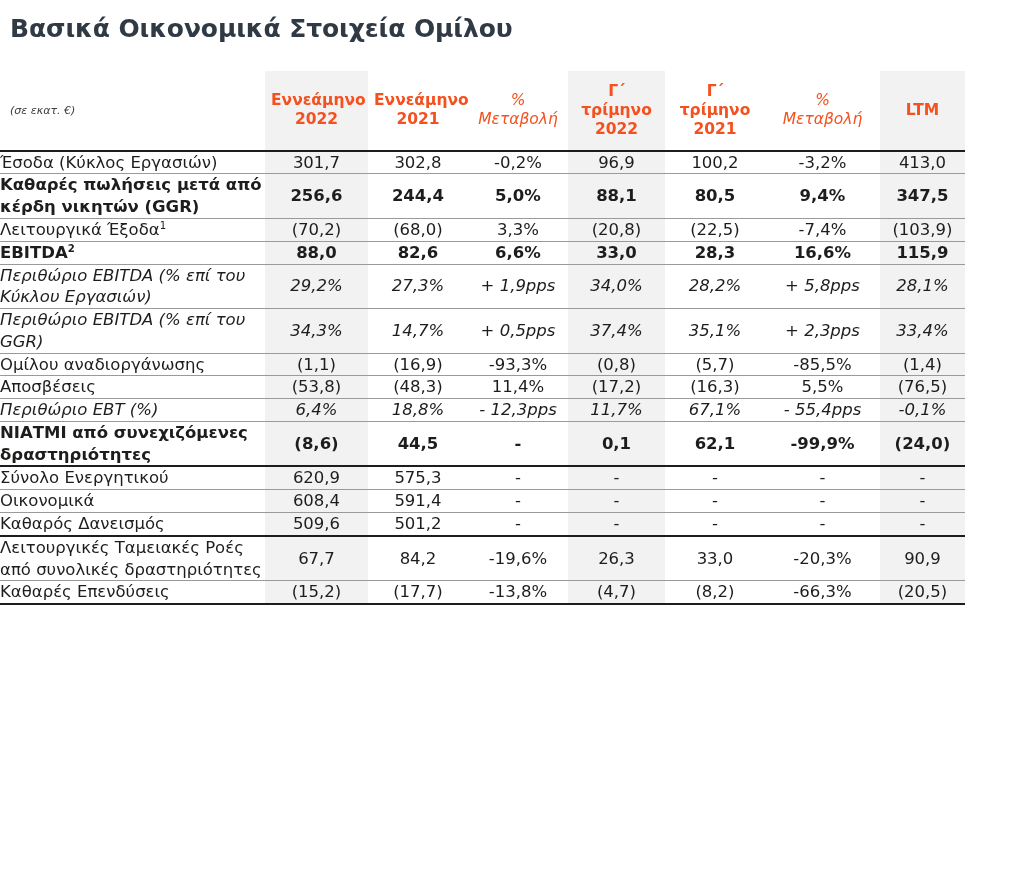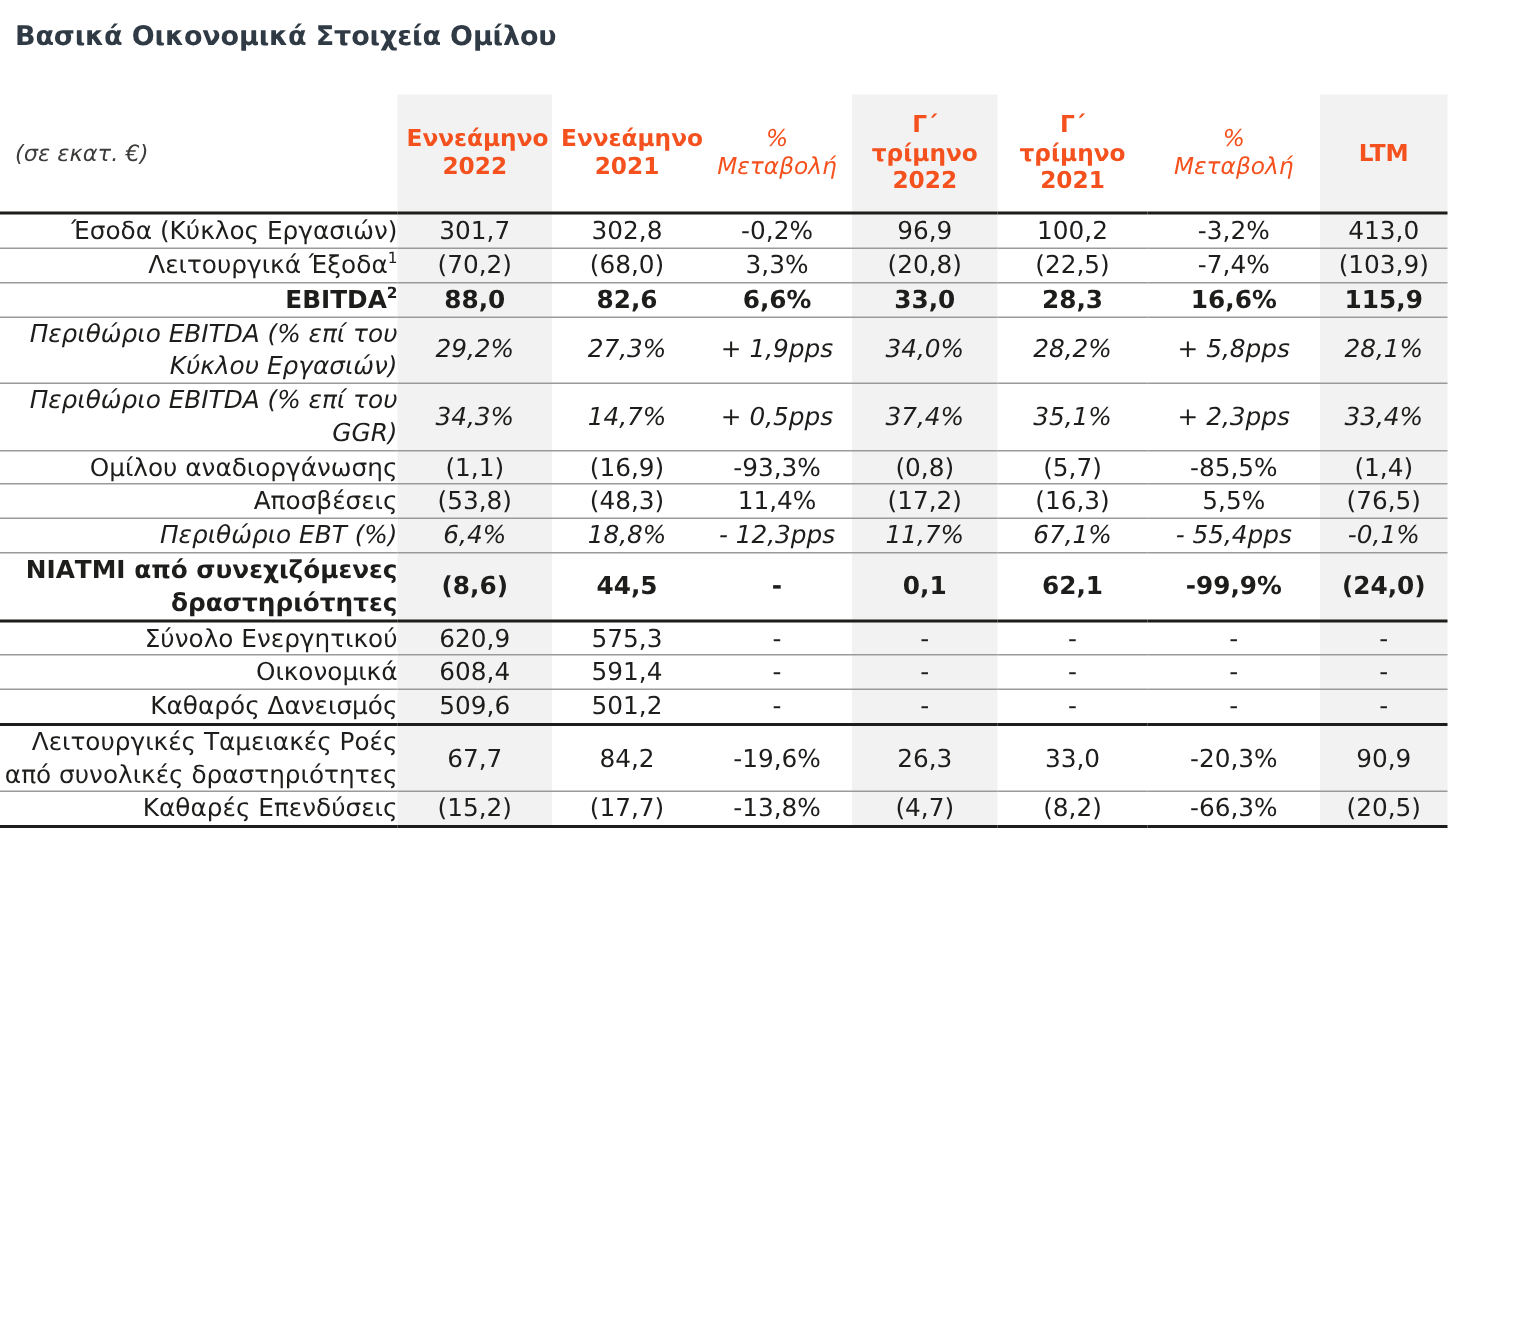--- a/index.html
+++ b/index.html
@@ -18,21 +18,21 @@
 
   .page {
     position: relative;
     width: 1013px;
     height: 887px;
     box-sizing: border-box;
     padding: 0;
   }
 
   .page-title {
-    font-size: 18px;
+    font-size: 25px;
     font-weight: bold;
     color: #2f3a45;
     letter-spacing: -0.1px;
     padding: 14px 0 0 10px;
     line-height: 1.2;
   }
 
   table.fin {
     border-collapse: collapse;
     table-layout: fixed;
@@ -67,33 +67,33 @@
     font-weight: bold;
     text-align: center;
     padding: 11px 6px 11px 6px;
     vertical-align: middle;
     line-height: 1.22;
   }
   tr.hdr th.unit {
     color: #3c3c3b;
     font-weight: normal;
     font-style: italic;
-    font-size: 15px;
+    font-size: 11px;
     text-align: left;
     padding-left: 10px;
     vertical-align: middle;
   }
   tr.hdr th.pct-h {
     font-weight: normal;
     font-style: italic;
   }
 
   
   td.lbl {
-    text-align: right;
+    text-align: left;
     padding: 7px 8px 7px 10px;
     color: #1d1d1b;
   }
   td.val {
     text-align: center;
     padding: 7px 6px;
     color: #1d1d1b;
     white-space: nowrap;
   }
 
@@ -174,20 +174,30 @@
         <tr class="rule-thin">
           <td class="lbl">Έσοδα (Κύκλος Εργασιών)</td>
           <td class="val shade">301,7</td>
           <td class="val">302,8</td>
           <td class="val">-0,2%</td>
           <td class="val shade">96,9</td>
           <td class="val">100,2</td>
           <td class="val">-3,2%</td>
           <td class="val shade">413,0</td>
         </tr>
+        <tr class="bold rule-thin">
+          <td class="lbl">Καθαρές πωλήσεις μετά από κέρδη νικητών (GGR)</td>
+          <td class="val shade">256,6</td>
+          <td class="val">244,4</td>
+          <td class="val">5,0%</td>
+          <td class="val shade">88,1</td>
+          <td class="val">80,5</td>
+          <td class="val">9,4%</td>
+          <td class="val shade">347,5</td>
+        </tr>
         <tr class="rule-thin">
           <td class="lbl">Λειτουργικά Έξοδα<sup>1</sup></td>
           <td class="val shade">(70,2)</td>
           <td class="val">(68,0)</td>
           <td class="val">3,3%</td>
           <td class="val shade">(20,8)</td>
           <td class="val">(22,5)</td>
           <td class="val">-7,4%</td>
           <td class="val shade">(103,9)</td>
         </tr>

